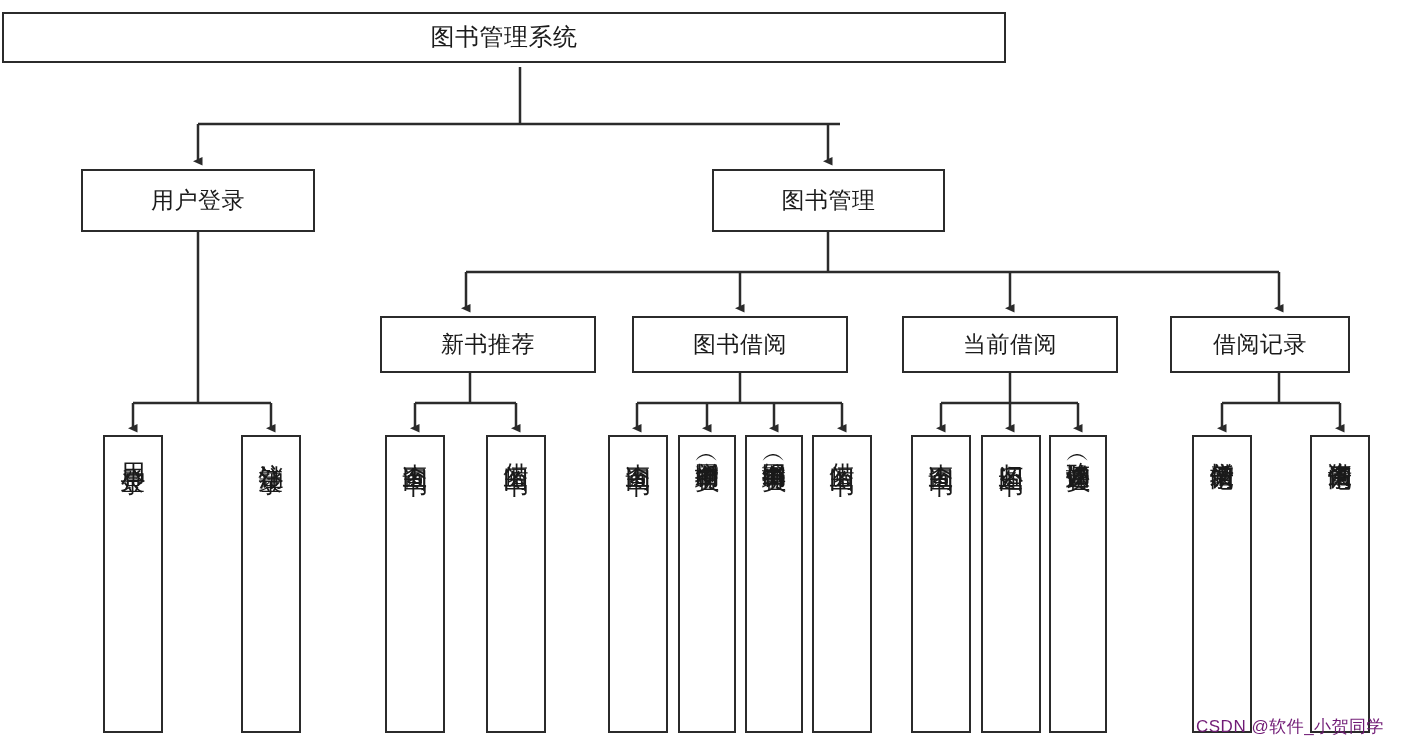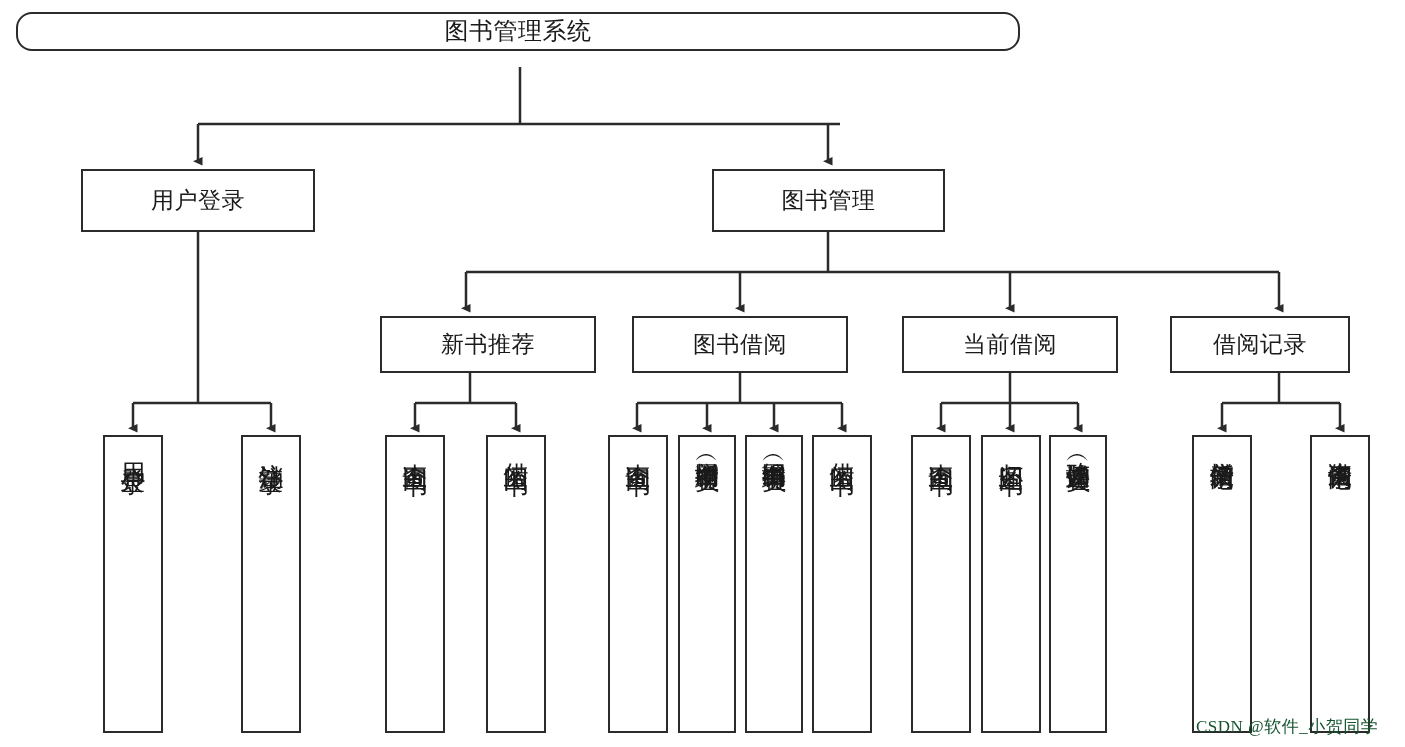--- a/index.html
+++ b/index.html
@@ -63,26 +63,26 @@
     letter-spacing: 3px;
     line-height: 1;
     white-space: nowrap;
   }
   .node.vertical.tall-text .node-label {
     font-size: 24px;
     letter-spacing: 1px;
   }
   .watermark {
     position: absolute;
-    color: #14532d;
+    color: #701a75;
     font-size: 17px;
     letter-spacing: 0.5px;
     white-space: nowrap;
     z-index: 3;
-    font-family: Liberation Serif, serif;
+    font-family: Liberation Sans, sans-serif;
   }
 </style>
 </head>
 <body>
 
 <div id="diagram-root">
 
   <svg class="connectors" viewBox="0 0 1405 747" xmlns="http://www.w3.org/2000/svg">
     <defs>
       <marker id="arrowhead" markerWidth="11" markerHeight="11" refX="4.5" refY="5" orient="auto" markerUnits="userSpaceOnUse">
@@ -126,21 +126,21 @@
       <path d="M1010,403 L1010,428" marker-end="url(#arrowhead)"></path>
       <path d="M1078,403 L1078,428" marker-end="url(#arrowhead)"></path>
 
       <path d="M1279,373 L1279,403"></path>
       <path d="M1222,403 L1340,403"></path>
       <path d="M1222,403 L1222,428" marker-end="url(#arrowhead)"></path>
       <path d="M1340,403 L1340,428" marker-end="url(#arrowhead)"></path>
     </g>
   </svg>
 
-  <div class="node horizontal root" style="left:16px; top:12px; width:1004px; height:39px;border-radius:16px;">
+  <div class="node horizontal root" style="left:2px; top:12px; width:1004px; height:51px;">
     <span class="node-label">图书管理系统</span>
   </div>
 
   <div class="node horizontal" style="left:81px; top:169px; width:234px; height:63px;">
     <span class="node-label">用户登录</span>
   </div>
 
   <div class="node horizontal" style="left:712px; top:169px; width:233px; height:63px;">
     <span class="node-label">图书管理</span>
   </div>

